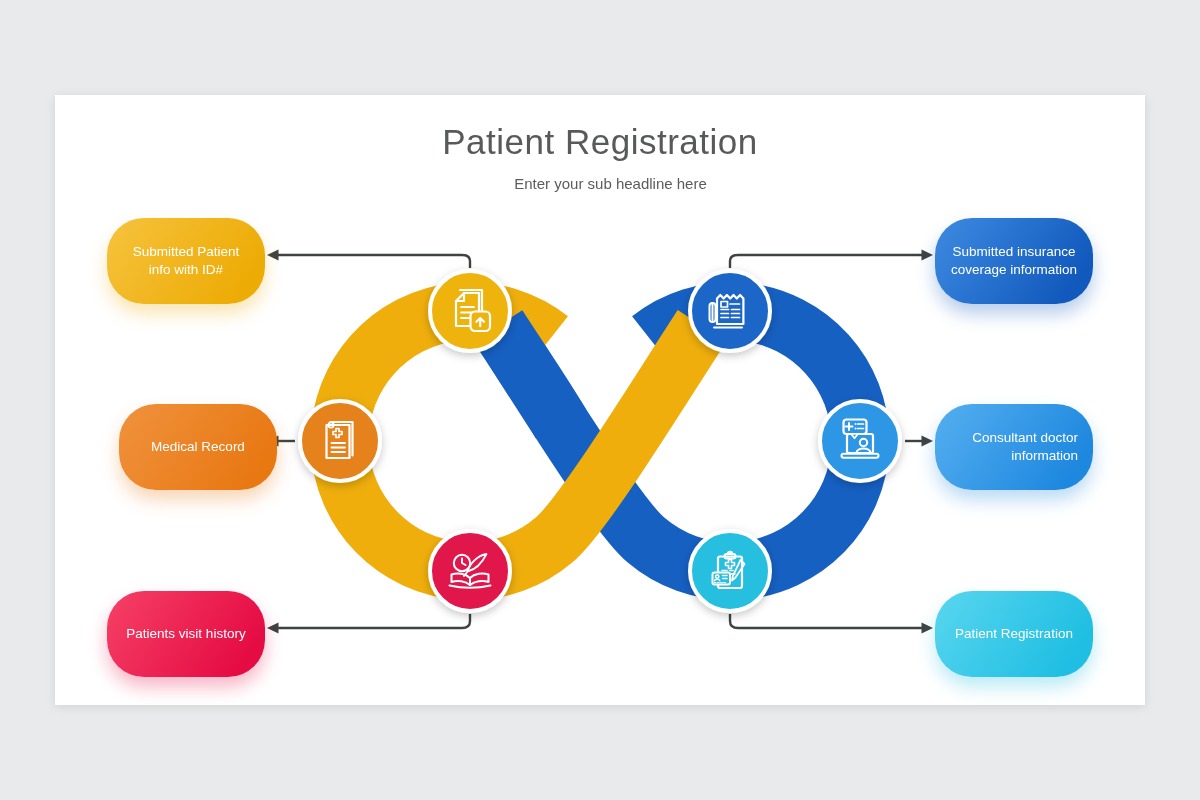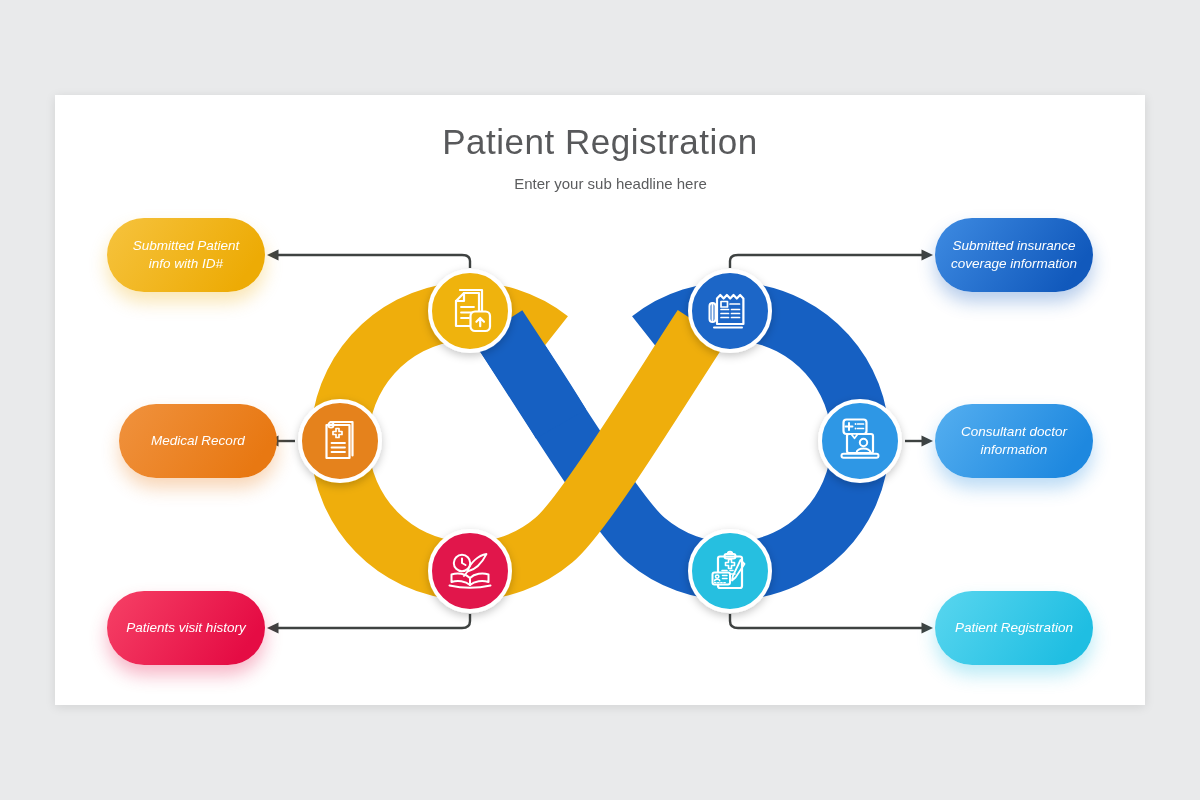--- a/index.html
+++ b/index.html
@@ -15,29 +15,29 @@
   .title{
     position:absolute;left:0;right:0;top:122px;text-align:center;
     font-size:35px;font-weight:400;color:#58595b;letter-spacing:.5px;
   }
   .subtitle{
     position:absolute;left:0;right:0;top:175px;text-align:center;
     font-size:15px;color:#5b5c5e;margin-left:21px;
   }
   svg.diagram{position:absolute;left:0;top:0;}
   .pill{
-    position:absolute;width:158px;height:74px;border-radius:37px;
+    position:absolute;width:158px;height:86px;border-radius:37px;
     display:flex;align-items:center;justify-content:center;text-align:center;
-    color:#fff;font-size:13.5px;line-height:1.35;padding:0 15px;box-sizing:border-box;font-style:italic;
+    color:#fff;font-size:13.5px;line-height:1.35;padding:0 15px;box-sizing:border-box;
   }
   .pill-0{left:107px;top:218px;background:linear-gradient(125deg,#f6c33e 0%,#edab05 85%);box-shadow:0 10px 18px rgba(237,171,5,.30);}
   .pill-1{left:119px;top:404px;background:linear-gradient(125deg,#f0923e 0%,#e87812 85%);box-shadow:0 10px 18px rgba(232,120,18,.30);}
   .pill-2{left:107px;top:591px;background:linear-gradient(125deg,#f64166 0%,#e50c44 85%);box-shadow:0 10px 18px rgba(229,12,68,.30);}
   .pill-3{left:935px;top:218px;background:linear-gradient(125deg,#3e8be2 0%,#1159bc 85%);box-shadow:0 10px 18px rgba(17,89,188,.30);}
-  .pill-4{left:935px;top:404px;background:linear-gradient(125deg,#55aff0 0%,#1e88df 85%);box-shadow:0 10px 18px rgba(30,136,223,.30);}
+  .pill-4{left:935px;top:404px;background:linear-gradient(125deg,#55aff0 0%,#1e88df 85%);box-shadow:0 10px 18px rgba(30,136,223,.30);text-align:right;}
   .pill-5{left:935px;top:591px;background:linear-gradient(125deg,#59d6ef 0%,#1fbee2 85%);box-shadow:0 10px 18px rgba(31,190,226,.30);}
 </style>
 </head>
 <body>
 
 <div class="card"></div>
 
 <div class="title">Patient Registration</div>
 <div class="subtitle">Enter your sub headline here</div>
 

